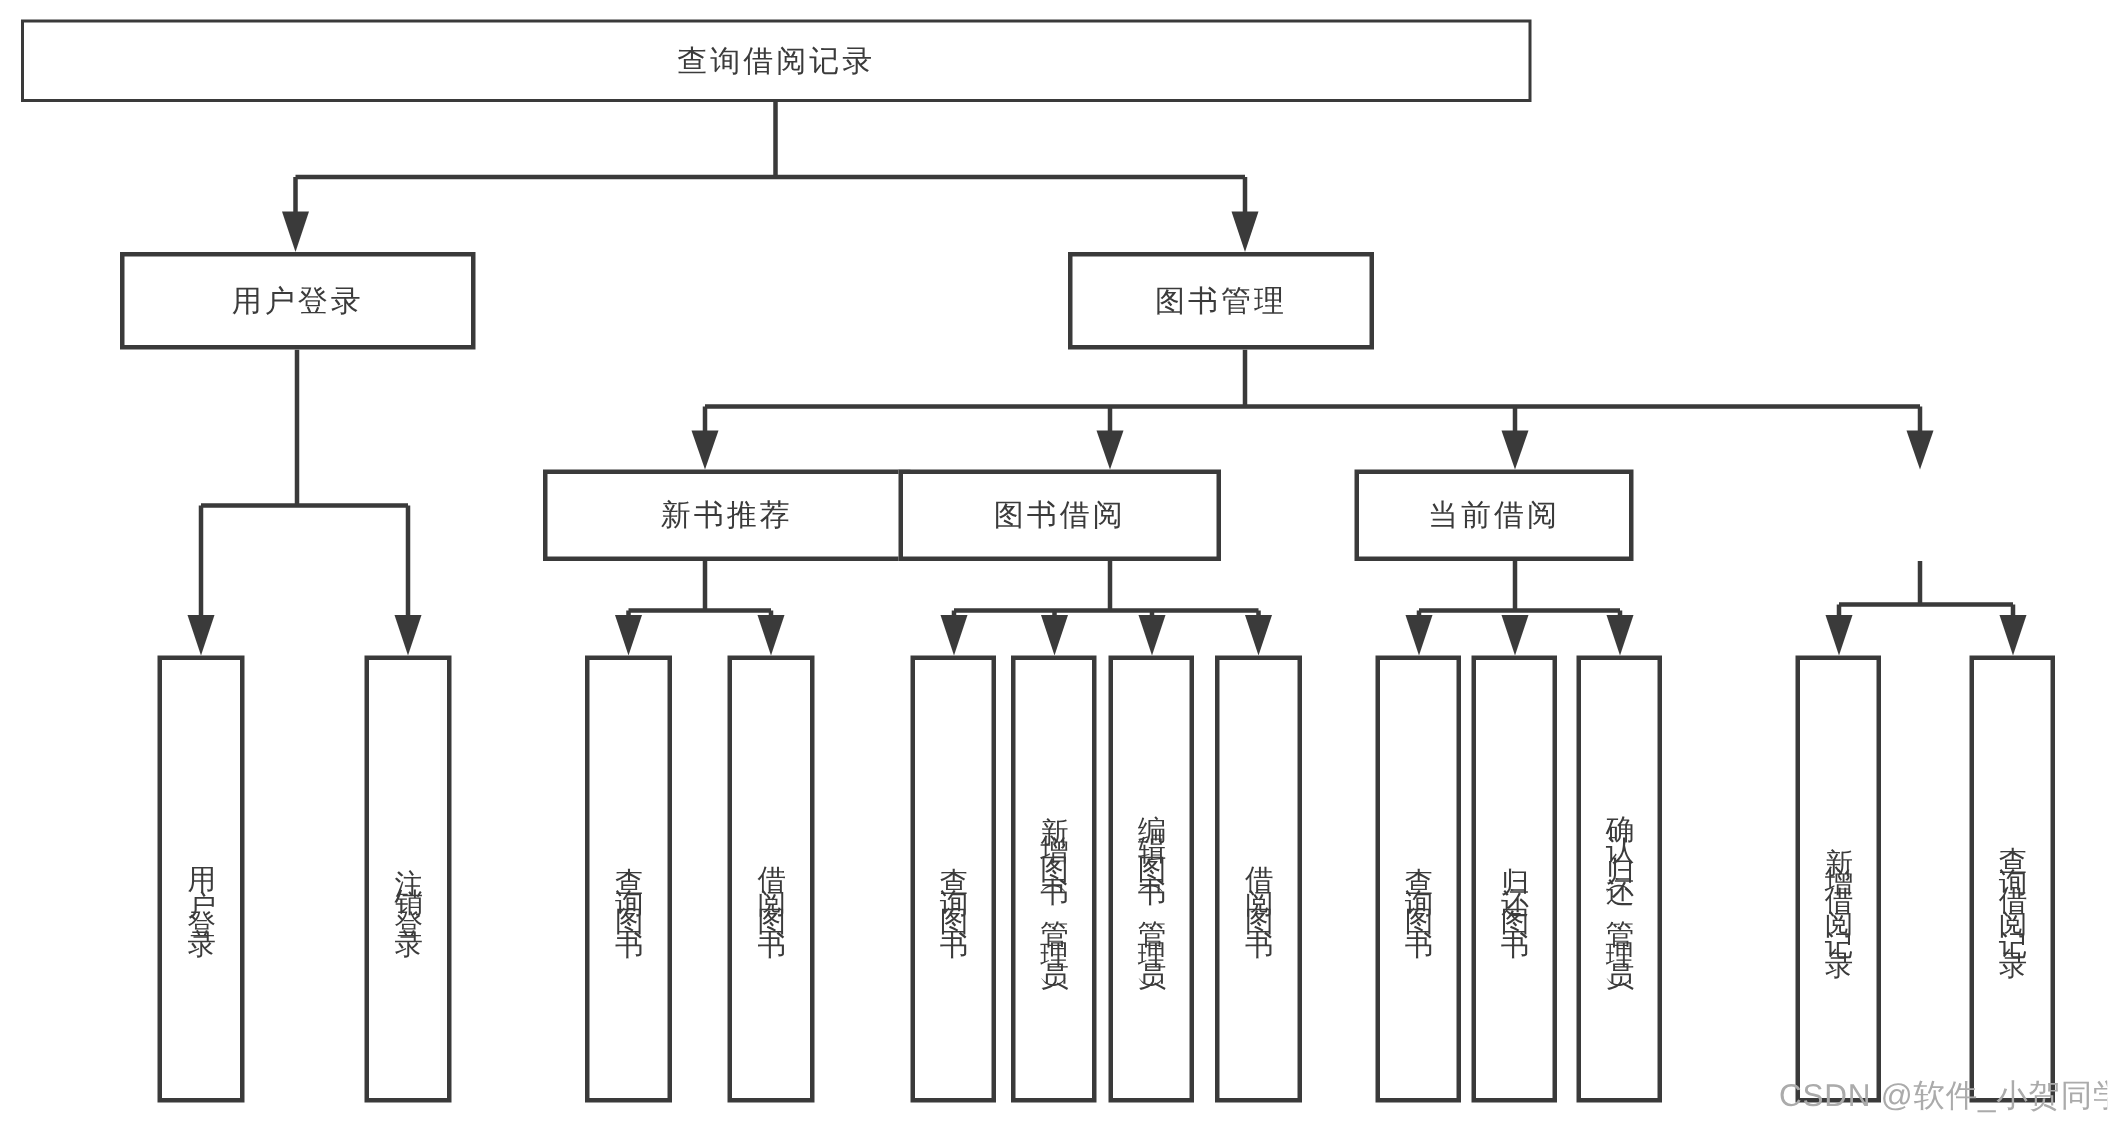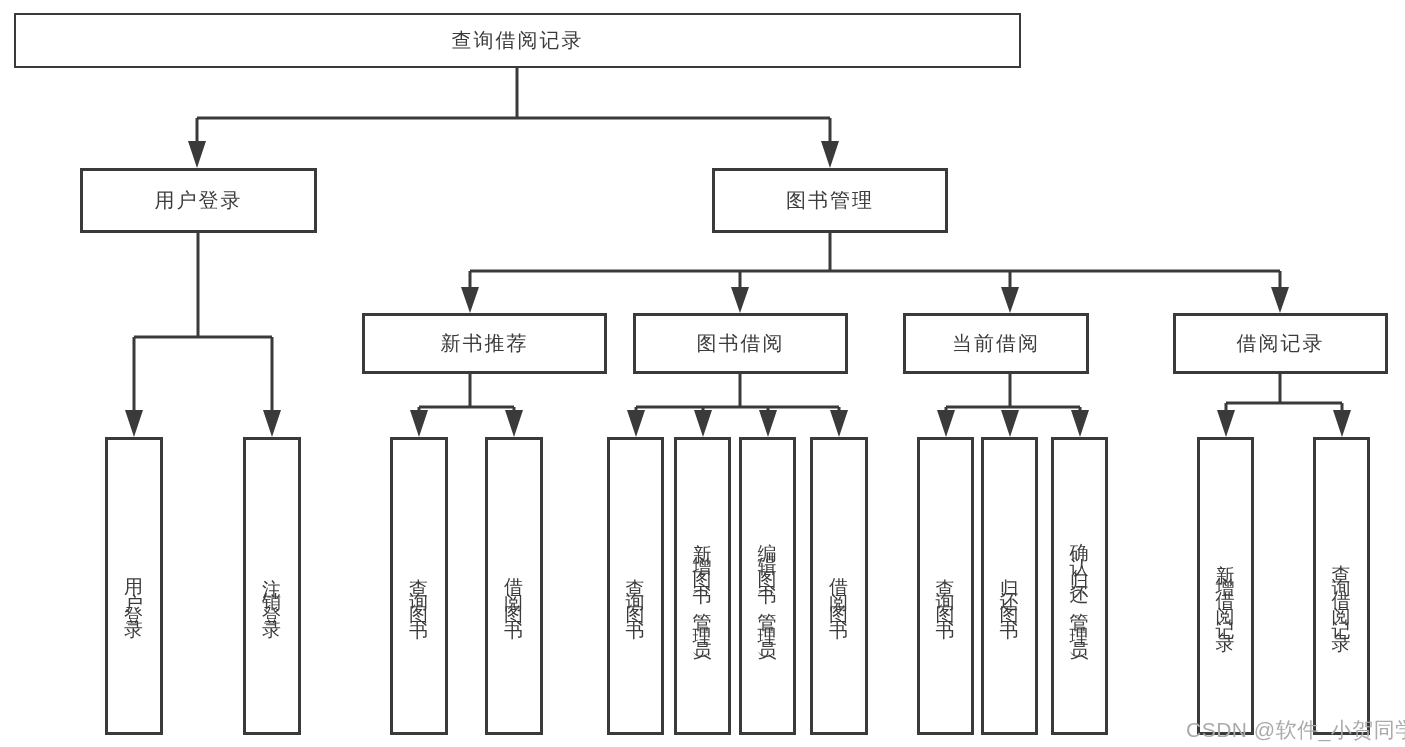--- a/index.html
+++ b/index.html
@@ -96,26 +96,25 @@
     <polygon class="ah" points="1071,410 1089,410 1080,437"></polygon>
 
     <path class="ln" d="M1280,374 V403 M1226,403 H1342 M1226,403 V412 M1342,403 V412"></path>
     <polygon class="ah" points="1217,410 1235,410 1226,437"></polygon>
     <polygon class="ah" points="1333,410 1351,410 1342,437"></polygon>
   </svg>
 
   <div class="node root" style="left:14px; top:13px; width:1007px; height:55px;">查询借阅记录</div>
 
   <div class="node" style="left:80px; top:168px; width:237px; height:65px;">用户登录</div>
-  <div class="node" style="left:712px; top:168px; width:236px; height:65px;">图书管理</div>
+  <div class="node" style="left:712px; top:168px; width:204px; height:65px;">图书管理</div>
 
   <div class="node" style="left:362px; top:313px; width:245px; height:61px;">新书推荐</div>
-  <div class="node" style="left:633px; top:313px; width:215px; height:61px;">图书借阅</div>
+  <div class="node" style="left:599px; top:313px; width:215px; height:61px;">图书借阅</div>
   <div class="node" style="left:903px; top:313px; width:186px; height:61px;">当前借阅</div>
-  <div class="node" style="left:1173px; top:313px; width:215px; height:61px;">借阅记录</div>
 
   <div class="node vertical" style="left:105px; top:437px; width:58px; height:298px;">用户登录</div>
   <div class="node vertical" style="left:243px; top:437px; width:58px; height:298px;">注销登录</div>
 
   <div class="node vertical" style="left:390px; top:437px; width:58px; height:298px;">查询图书</div>
   <div class="node vertical" style="left:485px; top:437px; width:58px; height:298px;">借阅图书</div>
 
   <div class="node vertical" style="left:607px; top:437px; width:57px; height:298px;">查询图书</div>
   <div class="node vertical" style="left:674px; top:437px; width:57px; height:298px;">新增图书（管理员）</div>
   <div class="node vertical" style="left:739px; top:437px; width:57px; height:298px;">编辑图书（管理员）</div>

